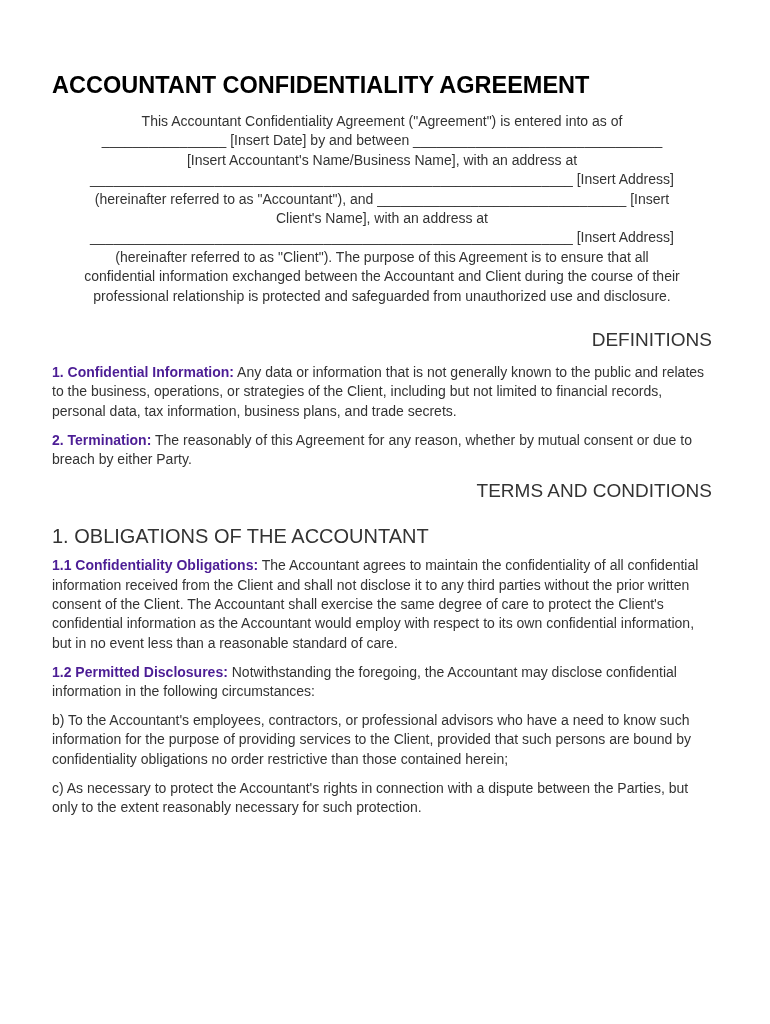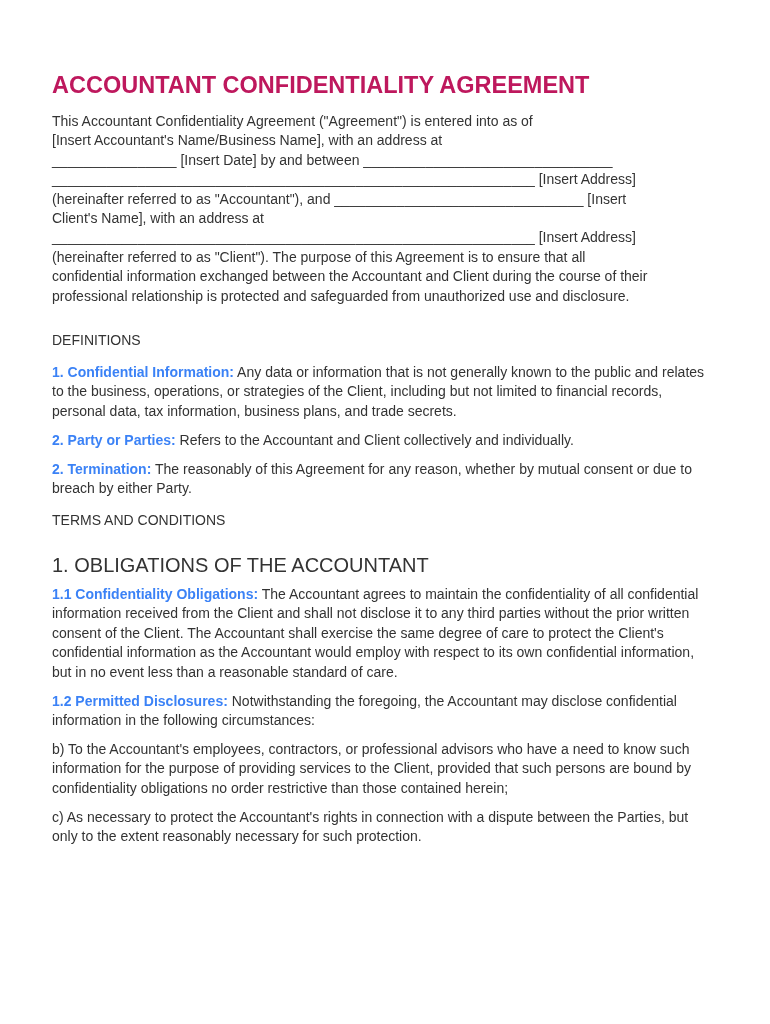--- a/index.html
+++ b/index.html
@@ -2,54 +2,53 @@
 <html><head>
   <meta charset="utf-8">
   <style>
     html, body { margin: 0; padding: 0; background: #ffffff; }
     body { width: 770px; height: 1024px; overflow: hidden; position: relative; }
     .page {
       position: absolute; left: 52px; top: 70px; width: 660px;
       font-family: "Liberation Sans", sans-serif; color: #333333;
       font-size: 14px; line-height: 19.4px;
     }
-    h1 { margin: 0 0 12px 0; font-size: 23.5px; line-height: 30px; font-weight: bold; color: #be185d; letter-spacing: 0; }
-    h2 { margin: 0; font-size: 14px; font-weight: normal; color: #333333; line-height: 24px; }
+    h1 { margin: 0 0 12px 0; font-size: 23.5px; line-height: 30px; font-weight: bold; color: #000000; letter-spacing: 0; }
+    h2 { margin: 0; font-size: 19px; font-weight: normal; color: #333333; line-height: 24px; text-align: right; }
     h3 { margin: 0; font-size: 20px; font-weight: normal; color: #333333; line-height: 22px; }
     p { margin: 0; }
-    .intro { margin-bottom: 0; }
+    .intro { margin-bottom: 0; text-align: center; }
     .h-defs { margin-top: 22px; margin-bottom: 11px; }
     .h-terms { margin-bottom: 0; }
     .h-oblig { margin-top: 22px; margin-bottom: 9px; }
     .para { margin-bottom: 9.5px; }
-    b { font-weight: bold; color: #3b82f6; }
+    b { font-weight: bold; color: #4c1d95; }
   </style>
 </head>
 <body>
 
 <div class="page">
   <h1>ACCOUNTANT CONFIDENTIALITY AGREEMENT</h1>
 
   <div class="intro">
     <div>This Accountant Confidentiality Agreement ("Agreement") is entered into as of</div>
+    <div>________________ [Insert Date] by and between ________________________________</div>
     <div>[Insert Accountant's Name/Business Name], with an address at</div>
-    <div>________________ [Insert Date] by and between ________________________________</div>
     <div>______________________________________________________________ [Insert Address]</div>
     <div>(hereinafter referred to as "Accountant"), and ________________________________ [Insert</div>
     <div>Client's Name], with an address at</div>
     <div>______________________________________________________________ [Insert Address]</div>
     <div>(hereinafter referred to as "Client"). The purpose of this Agreement is to ensure that all</div>
     <div>confidential information exchanged between the Accountant and Client during the course of their</div>
     <div>professional relationship is protected and safeguarded from unauthorized use and disclosure.</div>
   </div>
 
   <h2 class="h-defs">DEFINITIONS</h2>
 
   <p class="para"><b>1. Confidential Information:</b><span> Any data or information that is not generally known to the public and relates to the business, operations, or strategies of the Client, including but not limited to financial records, personal data, tax information, business plans, and trade secrets.</span></p>
-  <p class="para"><b>2. Party or Parties:</b><span> Refers to the Accountant and Client collectively and individually.</span></p>
   <p class="para"><b>2. Termination:</b><span> The reasonably of this Agreement for any reason, whether by mutual consent or due to breach by either Party.</span></p>
 
   <h2 class="h-terms">TERMS AND CONDITIONS</h2>
   <h3 class="h-oblig">1. OBLIGATIONS OF THE ACCOUNTANT</h3>
 
   <p class="para"><b>1.1 Confidentiality Obligations:</b><span> The Accountant agrees to maintain the confidentiality of all confidential information received from the Client and shall not disclose it to any third parties without the prior written consent of the Client. The Accountant shall exercise the same degree of care to protect the Client's confidential information as the Accountant would employ with respect to its own confidential information, but in no event less than a reasonable standard of care.</span></p>
   <p class="para"><b>1.2 Permitted Disclosures:</b><span> Notwithstanding the foregoing, the Accountant may disclose confidential information in the following circumstances:</span></p>
 
   <p class="para">b) To the Accountant's employees, contractors, or professional advisors who have a need to know such information for the purpose of providing services to the Client, provided that such persons are bound by confidentiality obligations no order restrictive than those contained herein;</p>
   <p class="para">c) As necessary to protect the Accountant's rights in connection with a dispute between the Parties, but only to the extent reasonably necessary for such protection.</p>

